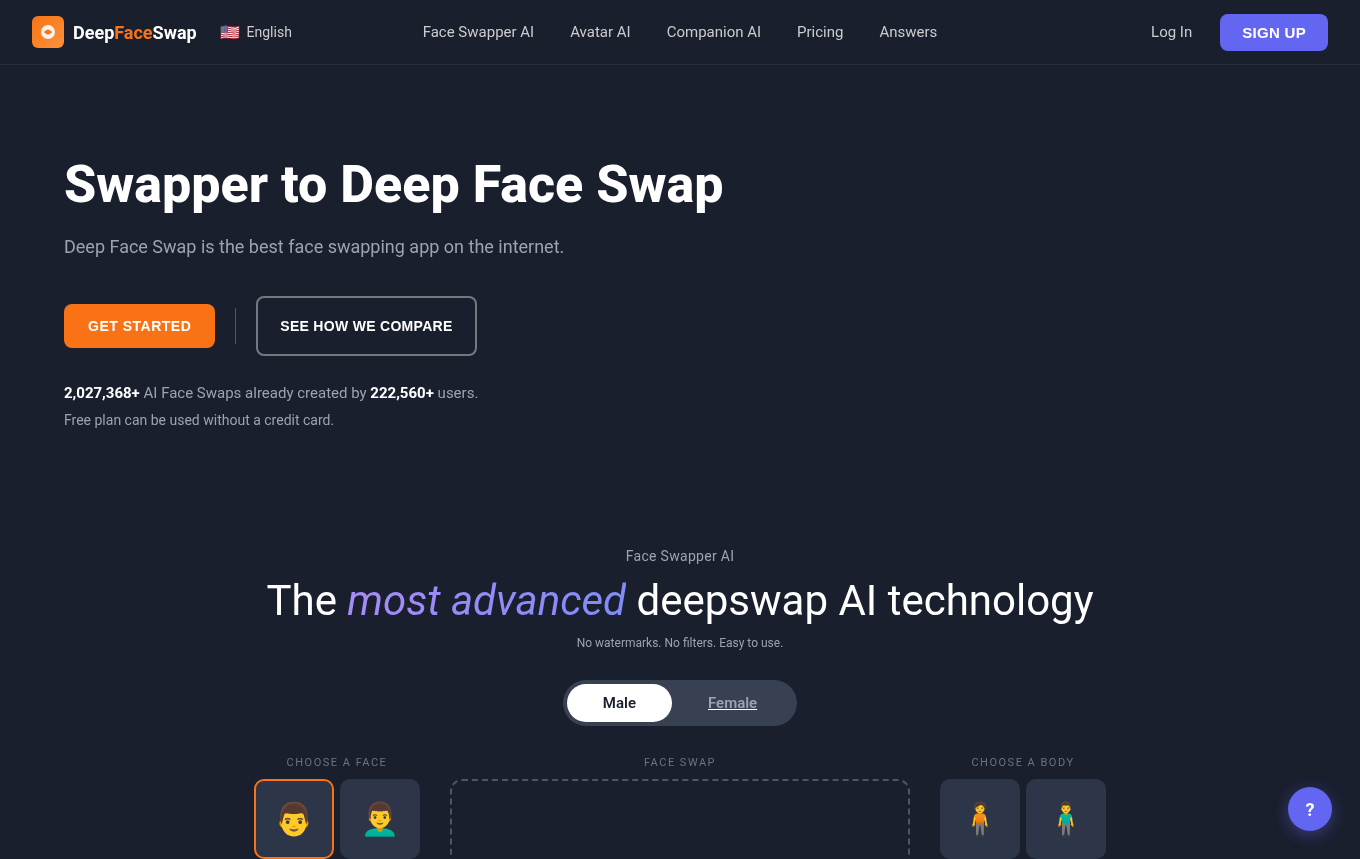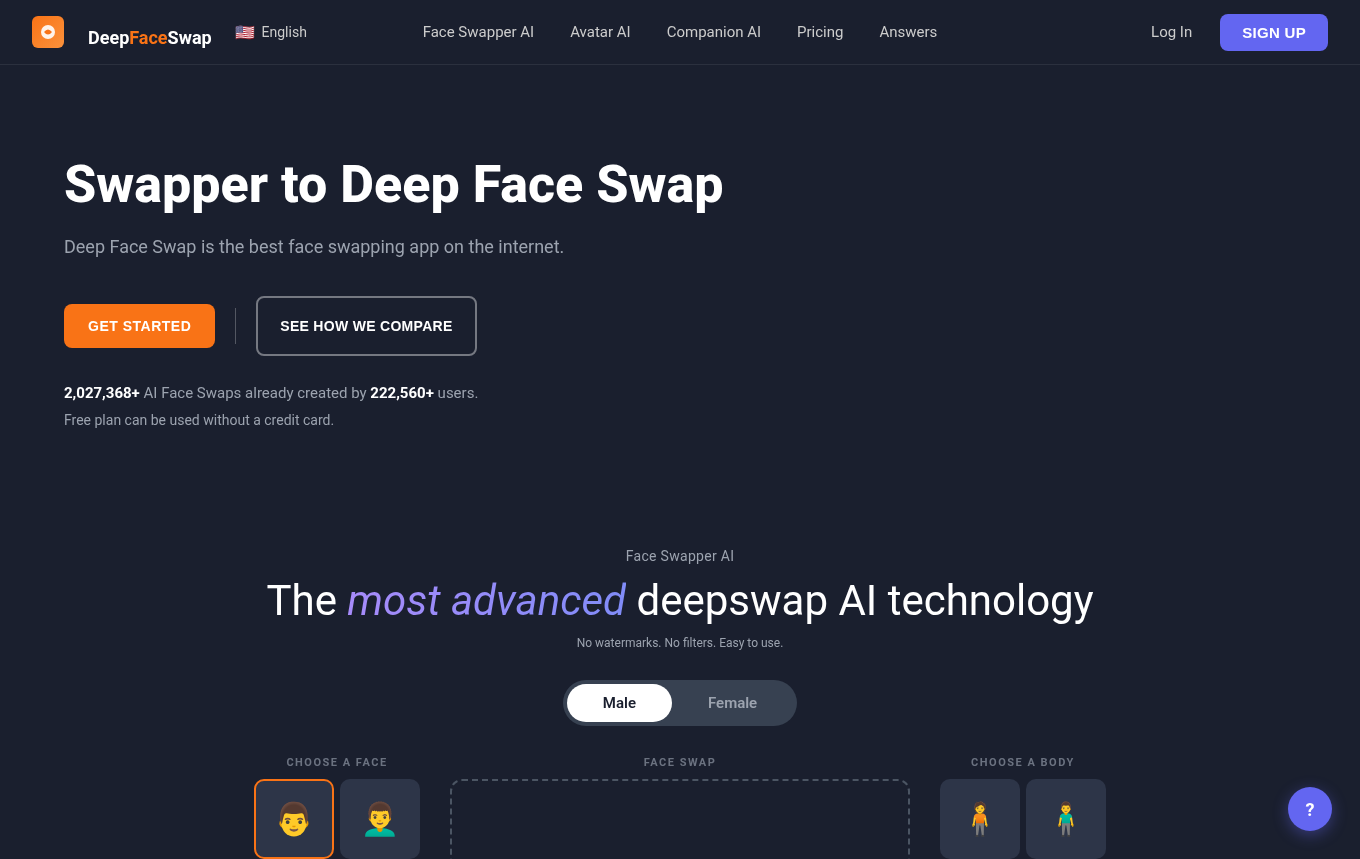--- a/index.html
+++ b/index.html
@@ -27,22 +27,22 @@
     }
 
     .navbar-left {
       display: flex;
       align-items: center;
       gap: 24px;
     }
 
     .logo {
       display: flex;
-      align-items: flex-end;
-      gap: 24px;
+      align-items: center;
+      gap: 9px;
       cursor: pointer;
     }
 
     .logo-icon {
       width: 32px;
       height: 32px;
       background: linear-gradient(135deg, #f97316, #fb923c);
       border-radius: 6px;
       display: flex;
       align-items: center;
@@ -229,20 +229,21 @@
       margin-bottom: 30px;
     }
 
     
     .gender-toggle {
       display: inline-flex;
       background-color: #374151;
       border-radius: 50px;
       padding: 4px;
       margin-bottom: 30px;
+      text-decoration: underline;
     }
 
     .toggle-option {
       padding: 10px 36px;
       border-radius: 50px;
       font-size: 15px;
       font-weight: 600;
       cursor: pointer;
       transition: all 0.2s;
       color: #9ca3af;
@@ -264,21 +265,21 @@
 
     .demo-column {
       display: flex;
       flex-direction: column;
       align-items: center;
       gap: 10px;
     }
 
     .demo-col-label {
       font-size: 11px;
-      font-weight: 700;
+      font-weight: 400;
       letter-spacing: 1.5px;
       color: #6b7280;
       text-transform: uppercase;
     }
 
     .demo-face-grid {
       display: grid;
       grid-template-columns: repeat(2, 80px);
       gap: 6px;
     }

